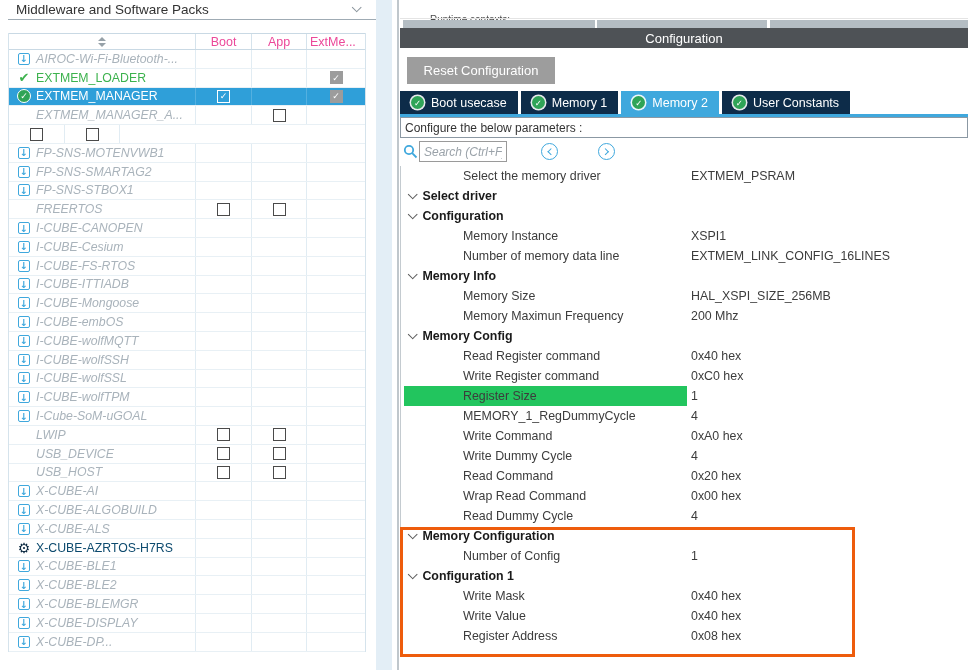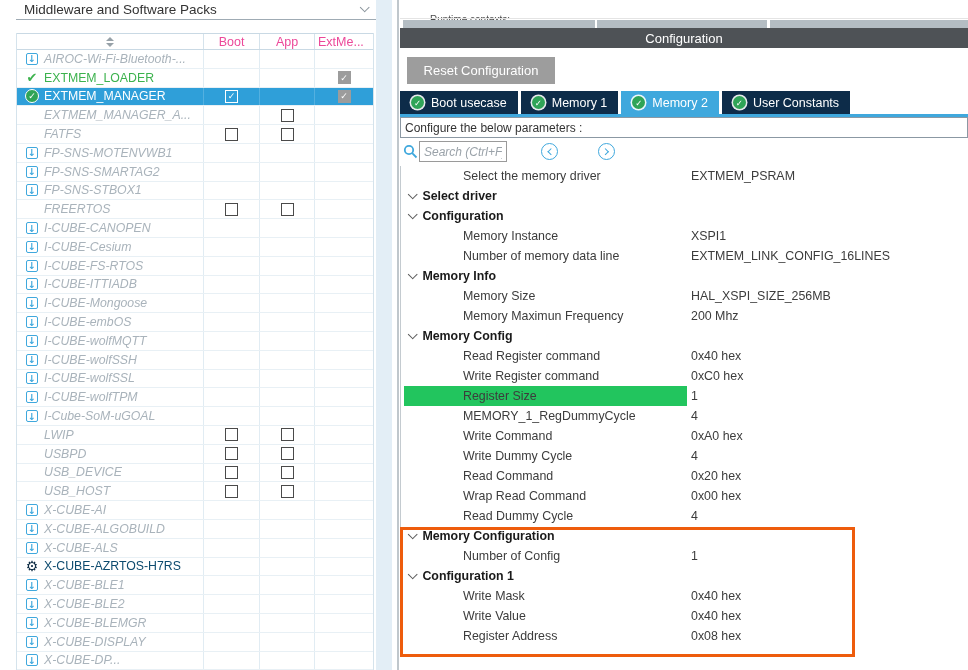--- a/index.html
+++ b/index.html
@@ -1,21 +1,21 @@
 <!DOCTYPE html>
 <html><head>
 <meta charset="utf-8">
 <style>
   * { margin:0; padding:0; box-sizing:border-box; }
   html,body { width:968px; height:670px; overflow:hidden; background:#fff;
               font-family:"Liberation Sans","DejaVu Sans",sans-serif; }
   body { position:relative; }
 
   
-  .left-panel { position:absolute; left:16px; top:0; width:372px; height:670px; background:#fff; }
+  .left-panel { position:absolute; left:8px; top:0; width:372px; height:670px; background:#fff; }
   .lp-header { position:absolute; left:0; top:0; width:370px; height:20px;
                border-bottom:1px solid #9fabb4; display:flex; align-items:center; }
   .lp-title { font-size:13.5px; color:#333; padding-left:8px; flex:1; }
   .chev { display:inline-block; border:solid #8a949c; border-width:0 1.6px 1.6px 0; padding:3.2px; }
   .chev.down { transform:rotate(45deg); }
   .lp-collapse { margin-right:18px; margin-top:-3px; cursor:pointer; }
 
   .mw-table { position:absolute; left:0; top:33px; width:358px;
               border-left:1px solid #d5e3ec; border-right:1px solid #d5e3ec; }
   .mw-thead { display:flex; height:17px; border-top:1px solid #c9d9e4; border-bottom:1px solid #c9d9e4;
@@ -195,224 +195,203 @@
             </span>
             <span class="row-label">EXTMEM_MANAGER_A...</span>
           </div>
           <div class="cell boot"></div>
           <div class="cell app">
             <span class="cb"></span>
           </div>
           <div class="cell ext"></div>
         </div>
         <div class="mw-row row-muted">
+          <div class="cell boot">
+            <span class="cb"></span>
+          </div>
+          <div class="cell app">
+            <span class="cb"></span>
+          </div>
+          <div class="cell ext"></div>
+        </div>
+        <div class="mw-row row-muted">
+          <div class="cell-name">
+            <span class="icon-slot">
+              <span class="dl-icon">↓</span>
+            </span>
+            <span class="row-label">FP-SNS-MOTENVWB1</span>
+          </div>
+          <div class="cell boot"></div>
+          <div class="cell app"></div>
+          <div class="cell ext"></div>
+        </div>
+        <div class="mw-row row-muted">
+          <div class="cell-name">
+            <span class="icon-slot">
+              <span class="dl-icon">↓</span>
+            </span>
+            <span class="row-label">FP-SNS-SMARTAG2</span>
+          </div>
+          <div class="cell boot"></div>
+          <div class="cell app"></div>
+          <div class="cell ext"></div>
+        </div>
+        <div class="mw-row row-muted">
+          <div class="cell-name">
+            <span class="icon-slot">
+              <span class="dl-icon">↓</span>
+            </span>
+            <span class="row-label">FP-SNS-STBOX1</span>
+          </div>
+          <div class="cell boot"></div>
+          <div class="cell app"></div>
+          <div class="cell ext"></div>
+        </div>
+        <div class="mw-row row-muted">
           <div class="cell-name">
             <span class="icon-slot">
               <span></span>
             </span>
-            <span class="row-label">FATFS</span>
+            <span class="row-label">FREERTOS</span>
           </div>
           <div class="cell boot">
             <span class="cb"></span>
           </div>
           <div class="cell app">
             <span class="cb"></span>
           </div>
           <div class="cell ext"></div>
         </div>
         <div class="mw-row row-muted">
           <div class="cell-name">
             <span class="icon-slot">
               <span class="dl-icon">↓</span>
             </span>
-            <span class="row-label">FP-SNS-MOTENVWB1</span>
-          </div>
-          <div class="cell boot"></div>
-          <div class="cell app"></div>
-          <div class="cell ext"></div>
-        </div>
-        <div class="mw-row row-muted">
-          <div class="cell-name">
-            <span class="icon-slot">
-              <span class="dl-icon">↓</span>
-            </span>
-            <span class="row-label">FP-SNS-SMARTAG2</span>
-          </div>
-          <div class="cell boot"></div>
-          <div class="cell app"></div>
-          <div class="cell ext"></div>
-        </div>
-        <div class="mw-row row-muted">
-          <div class="cell-name">
-            <span class="icon-slot">
-              <span class="dl-icon">↓</span>
-            </span>
-            <span class="row-label">FP-SNS-STBOX1</span>
+            <span class="row-label">I-CUBE-CANOPEN</span>
+          </div>
+          <div class="cell boot"></div>
+          <div class="cell app"></div>
+          <div class="cell ext"></div>
+        </div>
+        <div class="mw-row row-muted">
+          <div class="cell-name">
+            <span class="icon-slot">
+              <span class="dl-icon">↓</span>
+            </span>
+            <span class="row-label">I-CUBE-Cesium</span>
+          </div>
+          <div class="cell boot"></div>
+          <div class="cell app"></div>
+          <div class="cell ext"></div>
+        </div>
+        <div class="mw-row row-muted">
+          <div class="cell-name">
+            <span class="icon-slot">
+              <span class="dl-icon">↓</span>
+            </span>
+            <span class="row-label">I-CUBE-FS-RTOS</span>
+          </div>
+          <div class="cell boot"></div>
+          <div class="cell app"></div>
+          <div class="cell ext"></div>
+        </div>
+        <div class="mw-row row-muted">
+          <div class="cell-name">
+            <span class="icon-slot">
+              <span class="dl-icon">↓</span>
+            </span>
+            <span class="row-label">I-CUBE-ITTIADB</span>
+          </div>
+          <div class="cell boot"></div>
+          <div class="cell app"></div>
+          <div class="cell ext"></div>
+        </div>
+        <div class="mw-row row-muted">
+          <div class="cell-name">
+            <span class="icon-slot">
+              <span class="dl-icon">↓</span>
+            </span>
+            <span class="row-label">I-CUBE-Mongoose</span>
+          </div>
+          <div class="cell boot"></div>
+          <div class="cell app"></div>
+          <div class="cell ext"></div>
+        </div>
+        <div class="mw-row row-muted">
+          <div class="cell-name">
+            <span class="icon-slot">
+              <span class="dl-icon">↓</span>
+            </span>
+            <span class="row-label">I-CUBE-embOS</span>
+          </div>
+          <div class="cell boot"></div>
+          <div class="cell app"></div>
+          <div class="cell ext"></div>
+        </div>
+        <div class="mw-row row-muted">
+          <div class="cell-name">
+            <span class="icon-slot">
+              <span class="dl-icon">↓</span>
+            </span>
+            <span class="row-label">I-CUBE-wolfMQTT</span>
+          </div>
+          <div class="cell boot"></div>
+          <div class="cell app"></div>
+          <div class="cell ext"></div>
+        </div>
+        <div class="mw-row row-muted">
+          <div class="cell-name">
+            <span class="icon-slot">
+              <span class="dl-icon">↓</span>
+            </span>
+            <span class="row-label">I-CUBE-wolfSSH</span>
+          </div>
+          <div class="cell boot"></div>
+          <div class="cell app"></div>
+          <div class="cell ext"></div>
+        </div>
+        <div class="mw-row row-muted">
+          <div class="cell-name">
+            <span class="icon-slot">
+              <span class="dl-icon">↓</span>
+            </span>
+            <span class="row-label">I-CUBE-wolfSSL</span>
+          </div>
+          <div class="cell boot"></div>
+          <div class="cell app"></div>
+          <div class="cell ext"></div>
+        </div>
+        <div class="mw-row row-muted">
+          <div class="cell-name">
+            <span class="icon-slot">
+              <span class="dl-icon">↓</span>
+            </span>
+            <span class="row-label">I-CUBE-wolfTPM</span>
+          </div>
+          <div class="cell boot"></div>
+          <div class="cell app"></div>
+          <div class="cell ext"></div>
+        </div>
+        <div class="mw-row row-muted">
+          <div class="cell-name">
+            <span class="icon-slot">
+              <span class="dl-icon">↓</span>
+            </span>
+            <span class="row-label">I-Cube-SoM-uGOAL</span>
           </div>
           <div class="cell boot"></div>
           <div class="cell app"></div>
           <div class="cell ext"></div>
         </div>
         <div class="mw-row row-muted">
           <div class="cell-name">
             <span class="icon-slot">
               <span></span>
             </span>
-            <span class="row-label">FREERTOS</span>
-          </div>
-          <div class="cell boot">
-            <span class="cb"></span>
-          </div>
-          <div class="cell app">
-            <span class="cb"></span>
-          </div>
-          <div class="cell ext"></div>
-        </div>
-        <div class="mw-row row-muted">
-          <div class="cell-name">
-            <span class="icon-slot">
-              <span class="dl-icon">↓</span>
-            </span>
-            <span class="row-label">I-CUBE-CANOPEN</span>
-          </div>
-          <div class="cell boot"></div>
-          <div class="cell app"></div>
-          <div class="cell ext"></div>
-        </div>
-        <div class="mw-row row-muted">
-          <div class="cell-name">
-            <span class="icon-slot">
-              <span class="dl-icon">↓</span>
-            </span>
-            <span class="row-label">I-CUBE-Cesium</span>
-          </div>
-          <div class="cell boot"></div>
-          <div class="cell app"></div>
-          <div class="cell ext"></div>
-        </div>
-        <div class="mw-row row-muted">
-          <div class="cell-name">
-            <span class="icon-slot">
-              <span class="dl-icon">↓</span>
-            </span>
-            <span class="row-label">I-CUBE-FS-RTOS</span>
-          </div>
-          <div class="cell boot"></div>
-          <div class="cell app"></div>
-          <div class="cell ext"></div>
-        </div>
-        <div class="mw-row row-muted">
-          <div class="cell-name">
-            <span class="icon-slot">
-              <span class="dl-icon">↓</span>
-            </span>
-            <span class="row-label">I-CUBE-ITTIADB</span>
-          </div>
-          <div class="cell boot"></div>
-          <div class="cell app"></div>
-          <div class="cell ext"></div>
-        </div>
-        <div class="mw-row row-muted">
-          <div class="cell-name">
-            <span class="icon-slot">
-              <span class="dl-icon">↓</span>
-            </span>
-            <span class="row-label">I-CUBE-Mongoose</span>
-          </div>
-          <div class="cell boot"></div>
-          <div class="cell app"></div>
-          <div class="cell ext"></div>
-        </div>
-        <div class="mw-row row-muted">
-          <div class="cell-name">
-            <span class="icon-slot">
-              <span class="dl-icon">↓</span>
-            </span>
-            <span class="row-label">I-CUBE-embOS</span>
-          </div>
-          <div class="cell boot"></div>
-          <div class="cell app"></div>
-          <div class="cell ext"></div>
-        </div>
-        <div class="mw-row row-muted">
-          <div class="cell-name">
-            <span class="icon-slot">
-              <span class="dl-icon">↓</span>
-            </span>
-            <span class="row-label">I-CUBE-wolfMQTT</span>
-          </div>
-          <div class="cell boot"></div>
-          <div class="cell app"></div>
-          <div class="cell ext"></div>
-        </div>
-        <div class="mw-row row-muted">
-          <div class="cell-name">
-            <span class="icon-slot">
-              <span class="dl-icon">↓</span>
-            </span>
-            <span class="row-label">I-CUBE-wolfSSH</span>
-          </div>
-          <div class="cell boot"></div>
-          <div class="cell app"></div>
-          <div class="cell ext"></div>
-        </div>
-        <div class="mw-row row-muted">
-          <div class="cell-name">
-            <span class="icon-slot">
-              <span class="dl-icon">↓</span>
-            </span>
-            <span class="row-label">I-CUBE-wolfSSL</span>
-          </div>
-          <div class="cell boot"></div>
-          <div class="cell app"></div>
-          <div class="cell ext"></div>
-        </div>
-        <div class="mw-row row-muted">
-          <div class="cell-name">
-            <span class="icon-slot">
-              <span class="dl-icon">↓</span>
-            </span>
-            <span class="row-label">I-CUBE-wolfTPM</span>
-          </div>
-          <div class="cell boot"></div>
-          <div class="cell app"></div>
-          <div class="cell ext"></div>
-        </div>
-        <div class="mw-row row-muted">
-          <div class="cell-name">
-            <span class="icon-slot">
-              <span class="dl-icon">↓</span>
-            </span>
-            <span class="row-label">I-Cube-SoM-uGOAL</span>
-          </div>
-          <div class="cell boot"></div>
-          <div class="cell app"></div>
-          <div class="cell ext"></div>
-        </div>
-        <div class="mw-row row-muted">
-          <div class="cell-name">
-            <span class="icon-slot">
-              <span></span>
-            </span>
             <span class="row-label">LWIP</span>
-          </div>
-          <div class="cell boot">
-            <span class="cb"></span>
-          </div>
-          <div class="cell app">
-            <span class="cb"></span>
-          </div>
-          <div class="cell ext"></div>
-        </div>
-        <div class="mw-row row-muted">
-          <div class="cell-name">
-            <span class="icon-slot">
-              <span></span>
-            </span>
-            <span class="row-label">USBPD</span>
           </div>
           <div class="cell boot">
             <span class="cb"></span>
           </div>
           <div class="cell app">
             <span class="cb"></span>
           </div>
           <div class="cell ext"></div>
         </div>
         <div class="mw-row row-muted">

